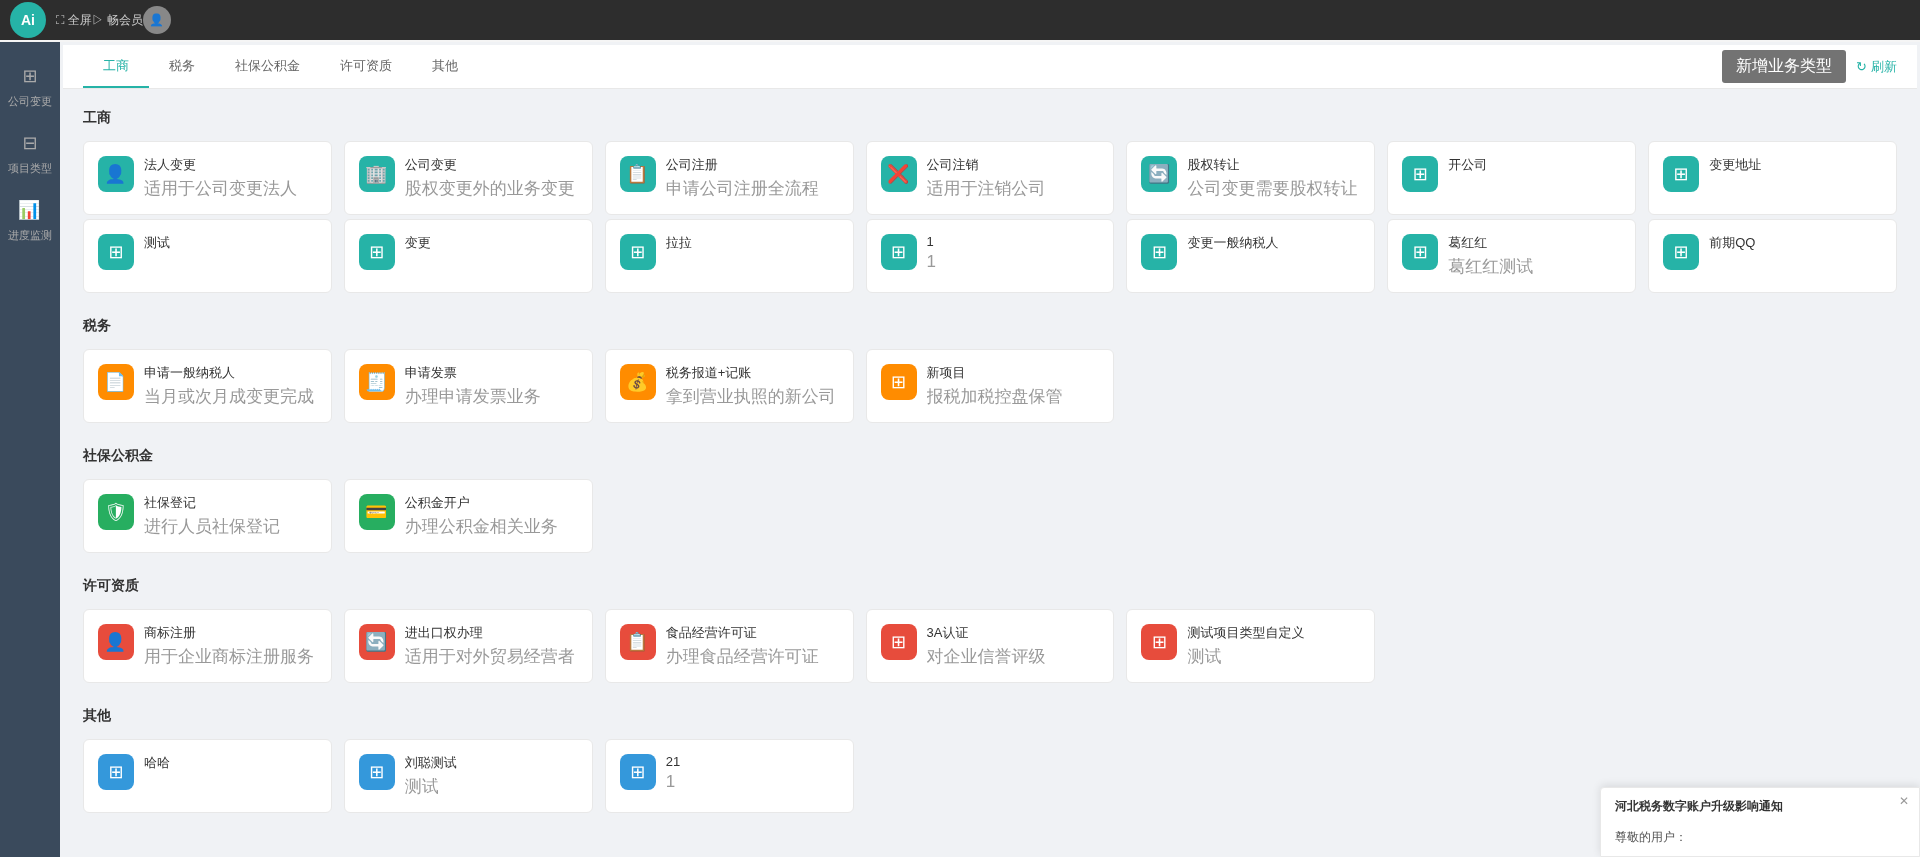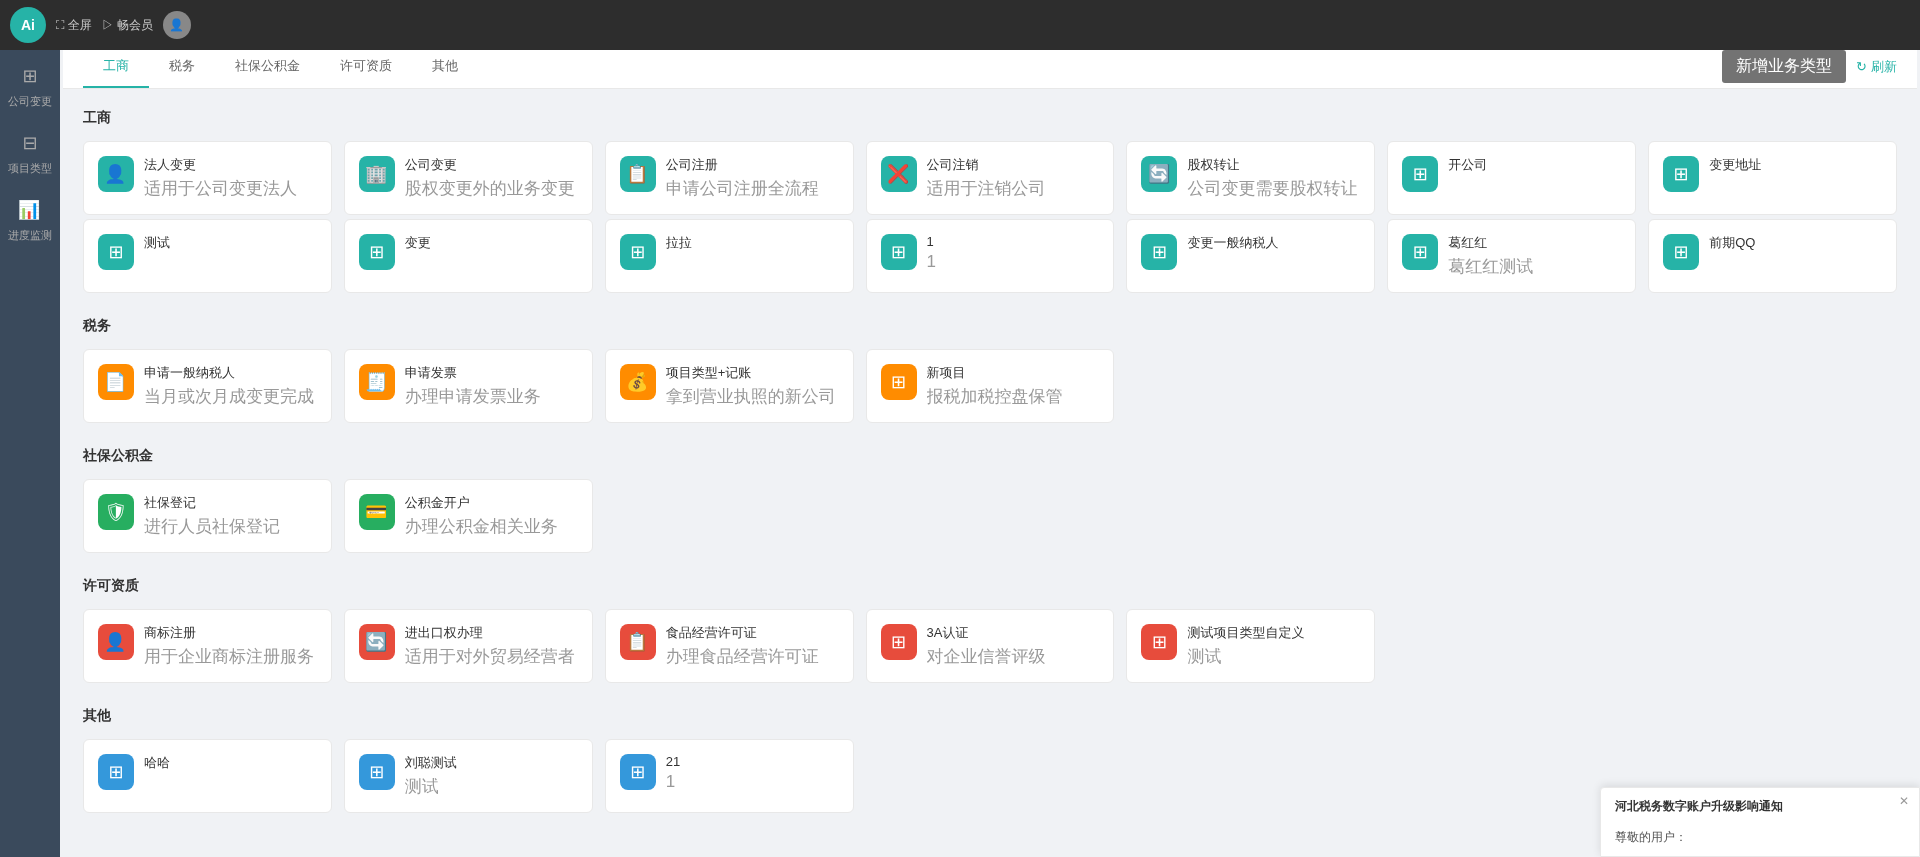--- a/index.html
+++ b/index.html
@@ -1,21 +1,21 @@
 <!DOCTYPE html>
 <html><head>
   <meta charset="utf-8">
   <style>
     * { box-sizing: border-box; margin: 0; padding: 0; }
     body { font-family: 'Microsoft YaHei', Arial, sans-serif; background: #f5f5f5; font-size: 13px; color: #333; }
 
     
     .top-nav {
       background: #2d2d2d;
-      height: 50px;
+      height: 40px;
       display: flex;
       align-items: center;
       padding: 0 10px;
       position: fixed;
       top: 0; left: 0; right: 0;
       z-index: 100;
     }
     .top-nav .logo {
       width: 36px; height: 36px;
       background: #26b3a7;
@@ -44,21 +44,21 @@
       position: absolute;
       top: -2px; right: 2px;
       background: #ff4444;
       color: white;
       font-size: 9px;
       padding: 0 3px;
       border-radius: 2px;
       line-height: 14px;
     }
     .top-nav .right-actions {
-      display: flex; align-items: center; gap: 10px; color: #ccc; font-size: 12px;
+      display: flex; align-items: center; color: #ccc; font-size: 12px;
     }
     .top-nav .right-actions span { cursor: pointer; }
     .top-nav .avatar {
       width: 28px; height: 28px; background: #888; border-radius: 50%;
       display: flex; align-items: center; justify-content: center;
       color: white; font-size: 12px; cursor: pointer;
     }
 
     
     .sidebar {
@@ -395,21 +395,21 @@
         <div class="card">
           <div class="card-icon orange">🧾</div>
           <div class="card-text">
             <div class="card-title">申请发票</div>
             <div class="card-desc">办理申请发票业务</div>
           </div>
         </div>
         <div class="card">
           <div class="card-icon orange">💰</div>
           <div class="card-text">
-            <div class="card-title">项目类型+记账</div>
+            <div class="card-title">税务报道+记账</div>
             <div class="card-desc">拿到营业执照的新公司</div>
           </div>
         </div>
         <div class="card">
           <div class="card-icon orange">⊞</div>
           <div class="card-text">
             <div class="card-title">新项目</div>
             <div class="card-desc">报税加税控盘保管</div>
           </div>
         </div>

